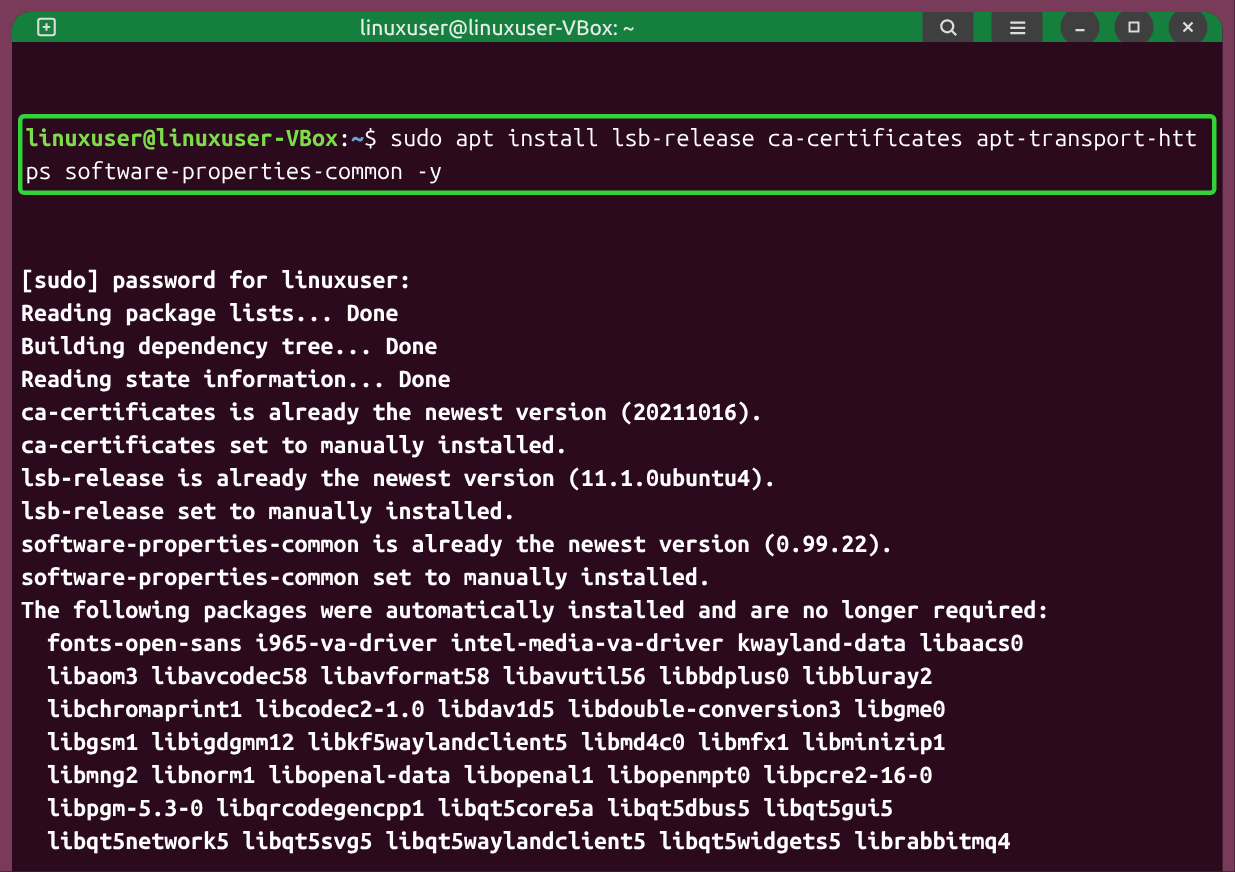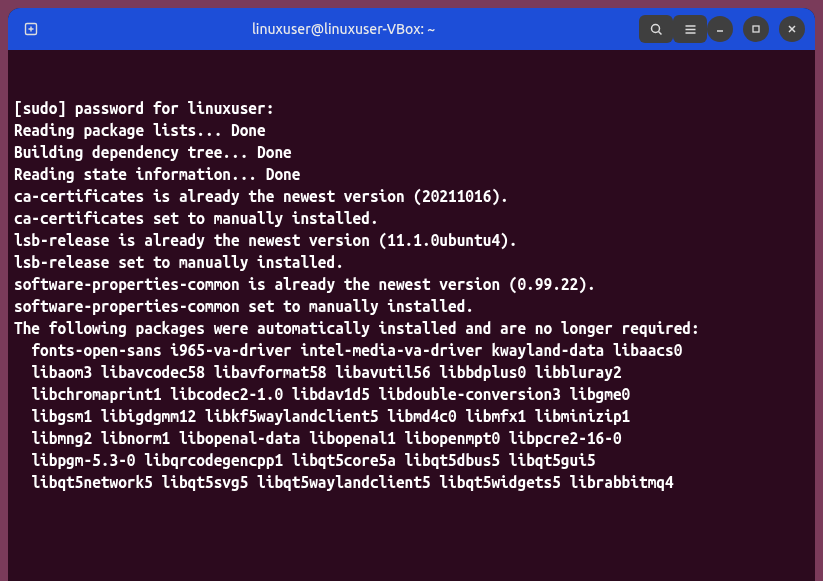--- a/index.html
+++ b/index.html
@@ -16,26 +16,26 @@
       left: 8px;
       right: 8px;
       bottom: 0;
       background: #1e1e1e;
       border-radius: 12px 12px 0 0;
       display: flex;
       flex-direction: column;
       overflow: hidden;
     }
     .titlebar {
-      height: 42px;
-      background: #1d4ed8;
+      height: 20px;
+      background: #15803d;
       display: flex;
       align-items: center;
       padding: 0 6px;
-      gap: 0;
+      gap: 12px;
     }
     .tb-btn {
       width: 34px;
       height: 28px;
       background: transparent;
       border: none;
       border-radius: 6px;
       display: flex;
       align-items: center;
       justify-content: center;
@@ -144,15 +144,16 @@
           <svg width="12" height="12" viewBox="0 0 12 12" stroke="#ddd" stroke-width="1.5">
               <line x1="3" y1="3" x2="9" y2="9"></line>
               <line x1="9" y1="3" x2="3" y2="9"></line>
             </svg>
         </span>
       </div>
     </div>
   </div>
 
   <div class="terminal">
+    <div class="highlight-box"><span class="prompt-user">linuxuser@linuxuser-VBox</span><span class="prompt-colon">:</span><span class="prompt-path">~</span><span class="prompt-dollar">$ </span><span class="cmd">sudo apt install lsb-release ca-certificates apt-transport-https software-properties-common -y</span></div>
     <div id="output-container"><div class="output-line">[sudo] password for linuxuser:</div><div class="output-line">Reading package lists... Done</div><div class="output-line">Building dependency tree... Done</div><div class="output-line">Reading state information... Done</div><div class="output-line">ca-certificates is already the newest version (20211016).</div><div class="output-line">ca-certificates set to manually installed.</div><div class="output-line">lsb-release is already the newest version (11.1.0ubuntu4).</div><div class="output-line">lsb-release set to manually installed.</div><div class="output-line">software-properties-common is already the newest version (0.99.22).</div><div class="output-line">software-properties-common set to manually installed.</div><div class="output-line">The following packages were automatically installed and are no longer required:</div><div class="output-line">  fonts-open-sans i965-va-driver intel-media-va-driver kwayland-data libaacs0</div><div class="output-line">  libaom3 libavcodec58 libavformat58 libavutil56 libbdplus0 libbluray2</div><div class="output-line">  libchromaprint1 libcodec2-1.0 libdav1d5 libdouble-conversion3 libgme0</div><div class="output-line">  libgsm1 libigdgmm12 libkf5waylandclient5 libmd4c0 libmfx1 libminizip1</div><div class="output-line">  libmng2 libnorm1 libopenal-data libopenal1 libopenmpt0 libpcre2-16-0</div><div class="output-line">  libpgm-5.3-0 libqrcodegencpp1 libqt5core5a libqt5dbus5 libqt5gui5</div><div class="output-line">  libqt5network5 libqt5svg5 libqt5waylandclient5 libqt5widgets5 librabbitmq4</div></div>
   </div>
 </div>
 
 </body></html>

